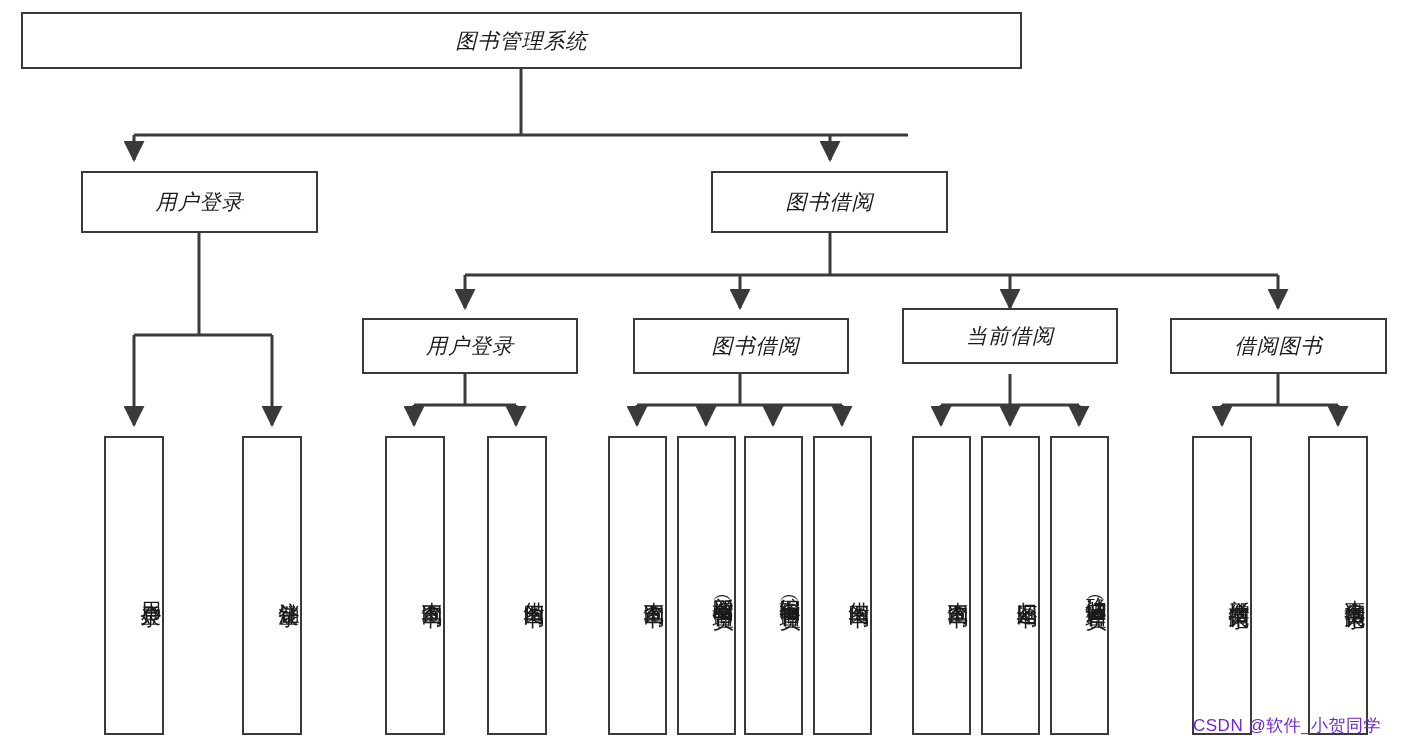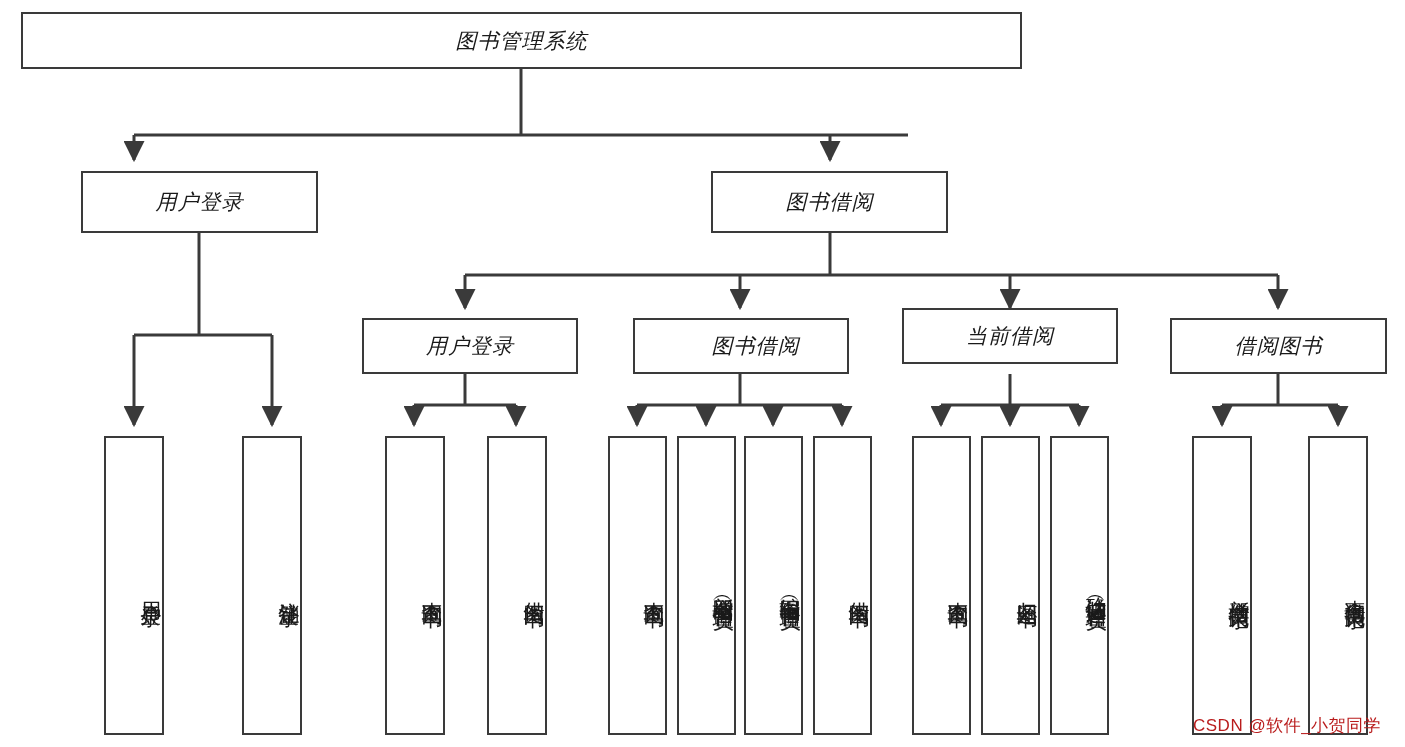--- a/index.html
+++ b/index.html
@@ -46,21 +46,21 @@
     text-orientation: upright;
     letter-spacing: 2px;
     line-height: 1;
     white-space: nowrap;
     padding-top: 6px;
     align-items: flex-start;
   }
   .watermark {
     position: absolute;
     font-size: 17px;
-    color: #b91c1c;
+    color: #6d28d9;
     white-space: nowrap;
     letter-spacing: 0.5px;
     text-align: right;
   }
 </style>
 </head>
 <body>
 
 <div id="canvas">
 

